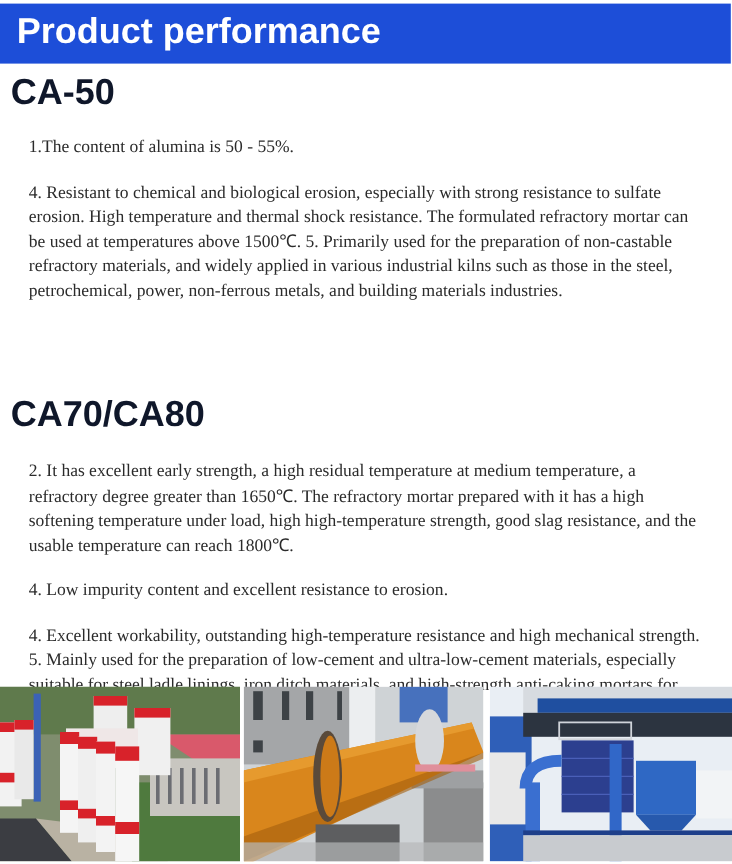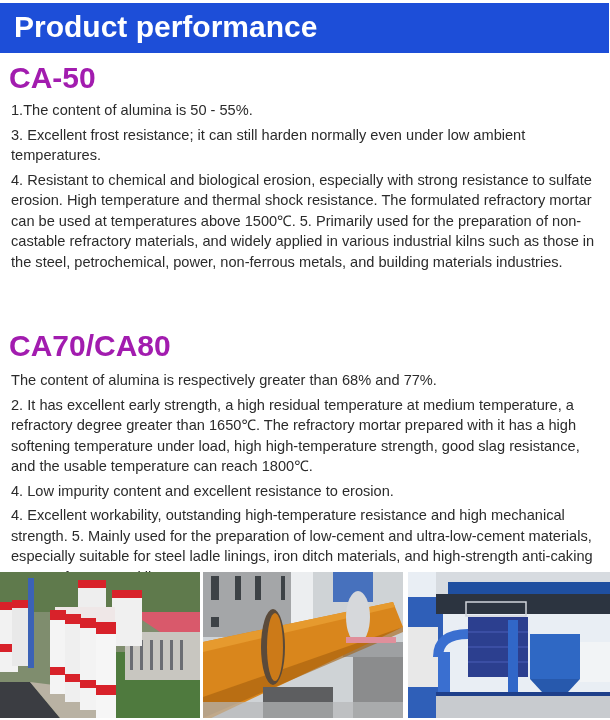--- a/index.html
+++ b/index.html
@@ -8,50 +8,48 @@
       position: absolute; left: 0; top: 3px; width: 609px; height: 50px;
       background: #1d4ed8;
     }
     .header-title {
       position: absolute; left: 14px; top: 7px;
       color: #ffffff; font-family: "Liberation Sans", sans-serif; font-weight: bold;
       font-size: 30px; letter-spacing: 0px; line-height: 34px;
     }
     .section-title {
       position: absolute; left: 9px;
-      color: #a21caf; font-family: "Liberation Sans", sans-serif; font-weight: bold;
+      color: #0f172a; font-family: "Liberation Sans", sans-serif; font-weight: bold;
       font-size: 30px; line-height: 32px; letter-spacing: 0px;
     }
     .body-text {
       position: absolute; left: 7px; width: 598px;
       color: #2b2b2b; font-family: "Liberation Sans", sans-serif;
       font-size: 14.6px; line-height: 20.5px;
     }
-    .body-text p { margin: 4px; }
+    .body-text p { margin: 17px; font-family: Liberation Serif, serif; }
     .photo-strip { position: absolute; left: 0; top: 572px; width: 610px; height: 146px; }
     .photo { position: absolute; top: 0; height: 146px; overflow: hidden; }
     .photo svg { display: block; }
   </style>
 </head>
 <body>
 
 <div class="header-bar">
   <div class="header-title">Product performance</div>
 </div>
 
 <div class="section-title" style="top:62px;">CA-50</div>
 <div class="body-text" style="top:96px;">
   <p>1.The content of alumina is 50 - 55%.</p>
-  <p>3. Excellent frost resistance; it can still harden normally even under low ambient temperatures.</p>
   <p>4. Resistant to chemical and biological erosion, especially with strong resistance to sulfate erosion. High temperature and thermal shock resistance. The formulated refractory mortar can be used at temperatures above 1500℃. 5. Primarily used for the preparation of non-castable refractory materials, and widely applied in various industrial kilns such as those in the steel, petrochemical, power, non-ferrous metals, and building materials industries.</p>
 </div>
 
 <div class="section-title" style="top:330px;">CA70/CA80</div>
 <div class="body-text" style="top:366px;">
-  <p>The content of alumina is respectively greater than 68% and 77%.</p>
   <p>2. It has excellent early strength, a high residual temperature at medium temperature, a refractory degree greater than 1650℃. The refractory mortar prepared with it has a high softening temperature under load, high high-temperature strength, good slag resistance, and the usable temperature can reach 1800℃.</p>
   <p>4. Low impurity content and excellent resistance to erosion.</p>
   <p>4. Excellent workability, outstanding high-temperature resistance and high mechanical strength. 5. Mainly used for the preparation of low-cement and ultra-low-cement materials, especially suitable for steel ladle linings, iron ditch materials, and high-strength anti-caking mortars for cement kilns.</p>
 </div>
 
 <div class="photo-strip">
 
   <div class="photo" style="left:0; width:200px;">
     <svg width="200" height="146" viewBox="0 0 200 146">
       <rect width="200" height="146" fill="#7f8d6e"></rect>

